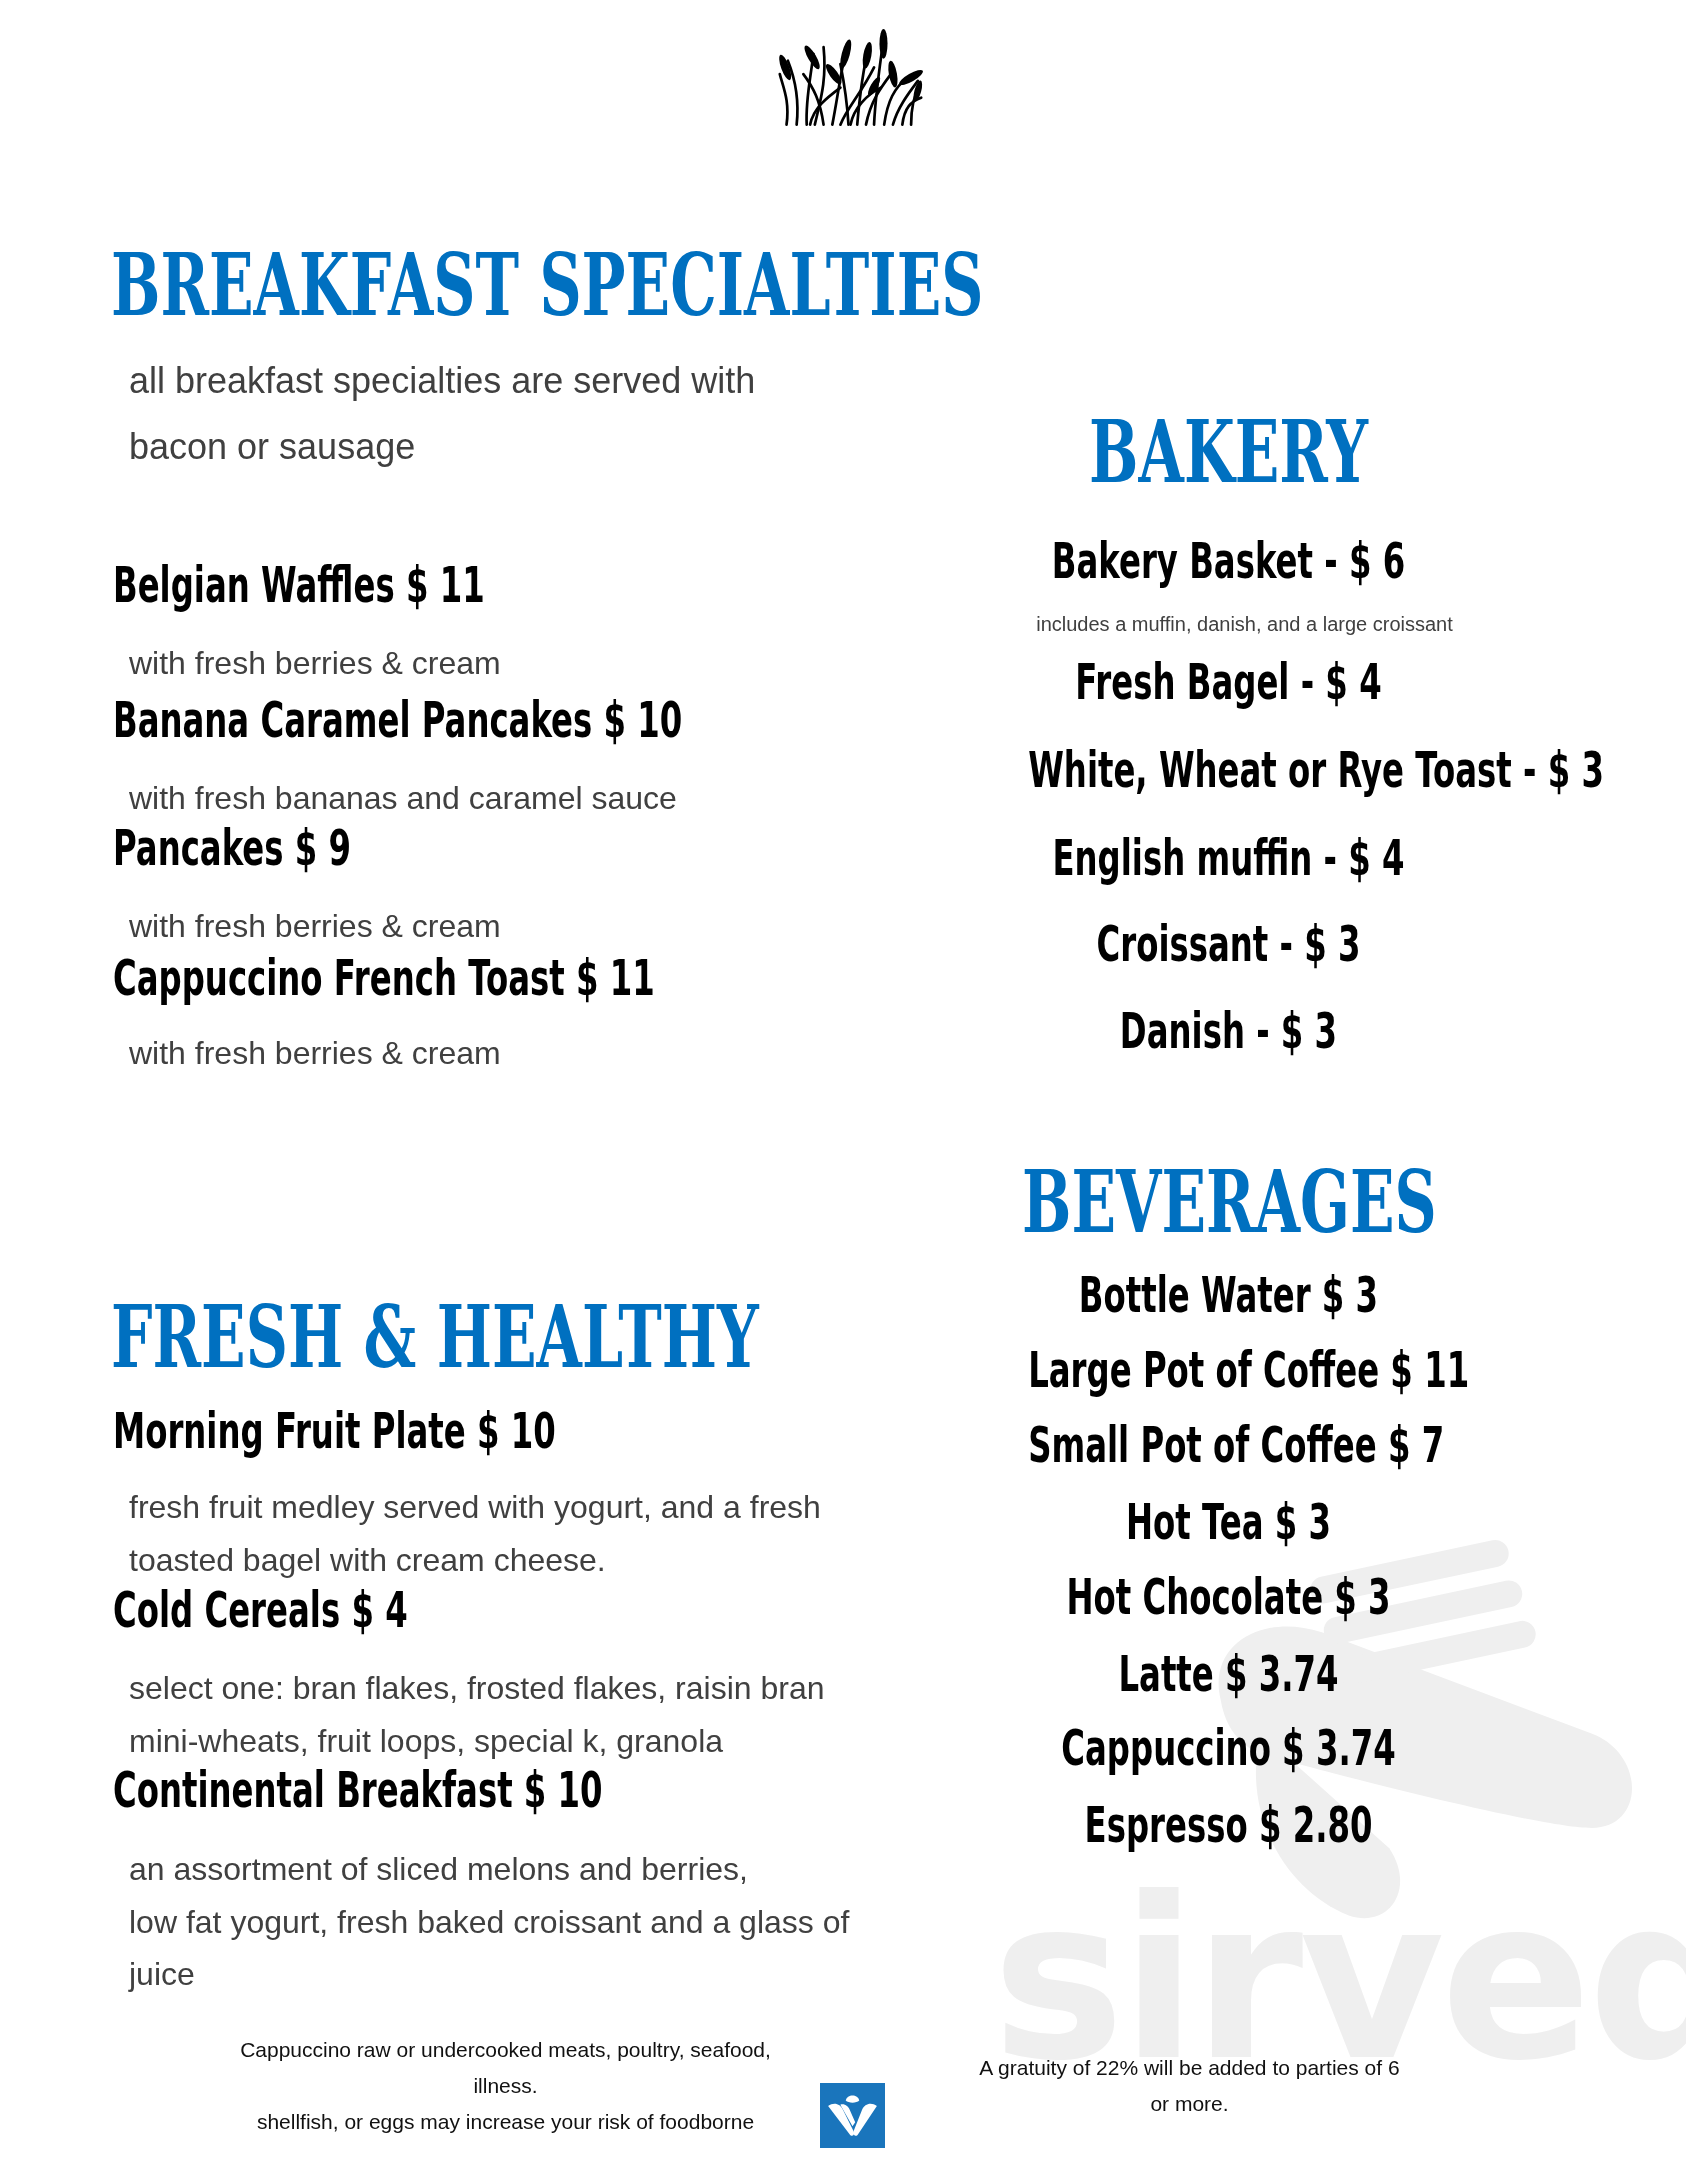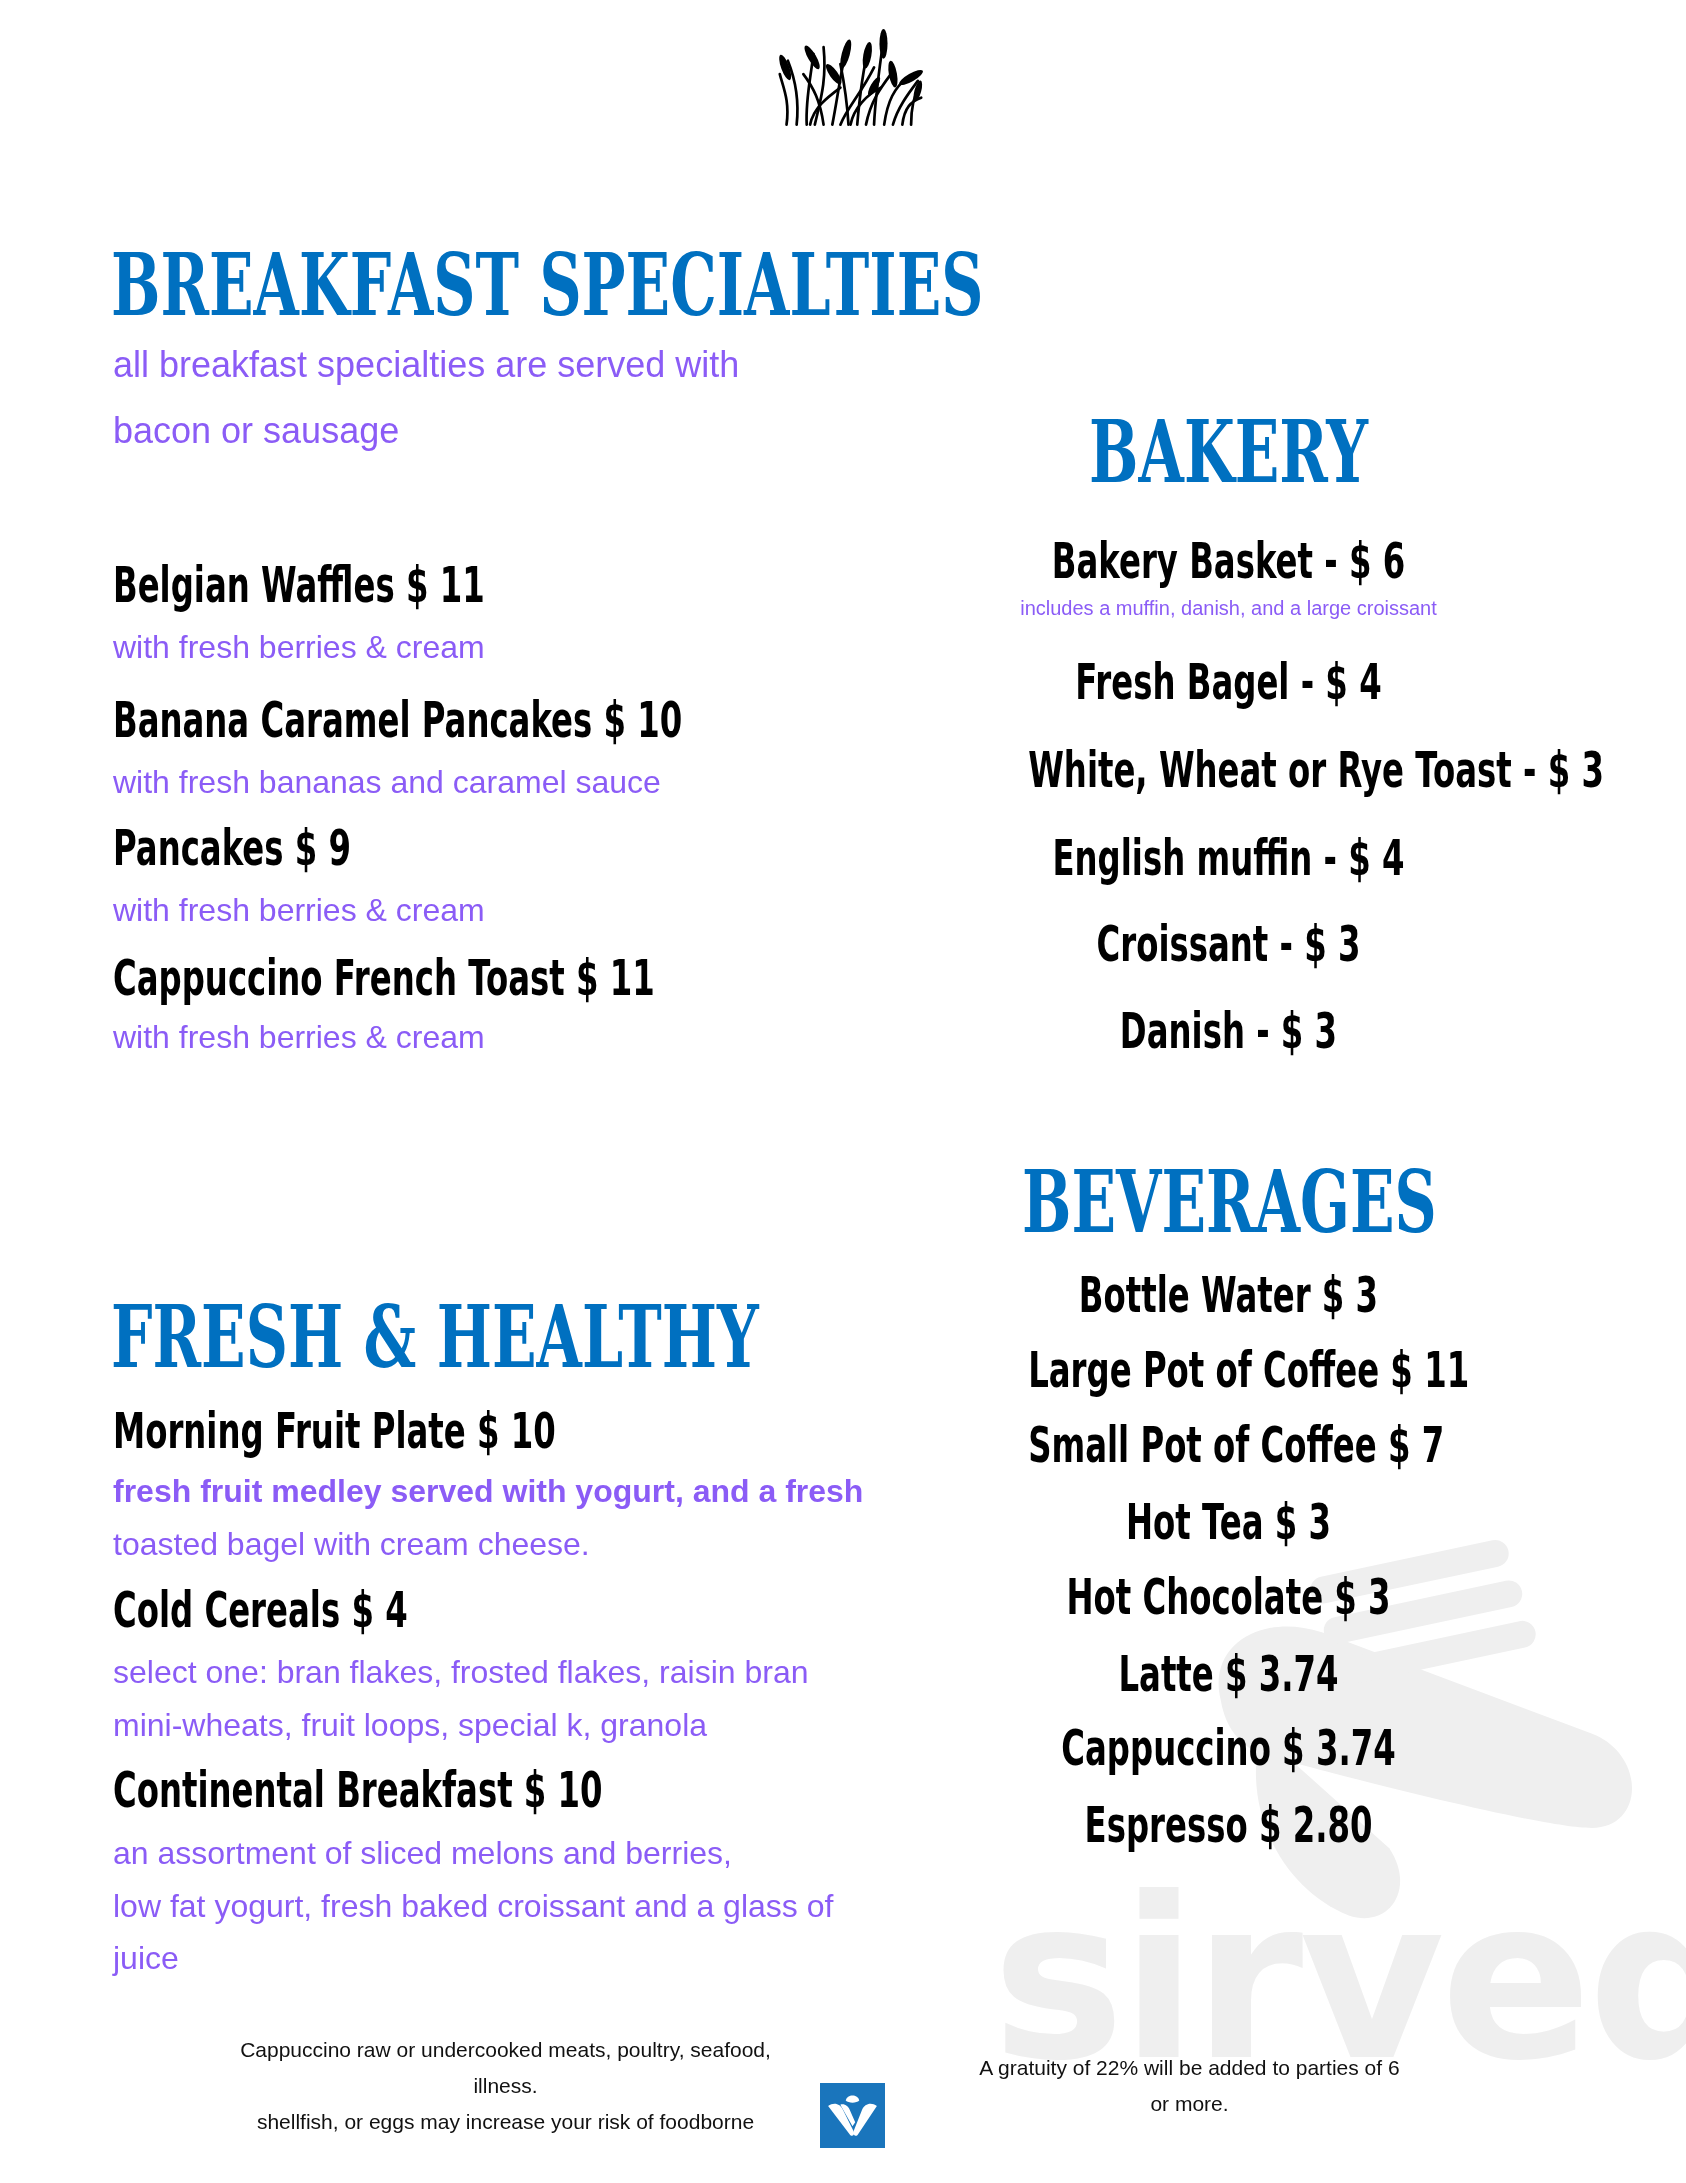--- a/index.html
+++ b/index.html
@@ -27,23 +27,23 @@
   }
   
   .item-title {
     position: absolute; margin: 0;
     font-family: "DejaVu Sans", sans-serif; font-weight: bold;
     color: #000; line-height: 1; white-space: nowrap;
     transform-origin: left top;
   }
   .centered { transform-origin: center top; text-align: center; }
   .desc {
-    position: absolute; margin: 0;
+    position: absolute; margin: 16px;
     font-family: "Liberation Sans", sans-serif; font-size: 32px;
-    color: #8b5cf6; line-height: 1; white-space: nowrap;
+    color: #404040; line-height: 1; white-space: nowrap;
   }
   .footer-note {
     position: absolute; margin: 0; text-align: center;
     font-family: "Liberation Sans", sans-serif; font-size: 21px;
     color: #111; line-height: 36px;
   }
 </style>
 </head>
 <body>
 
@@ -117,21 +117,21 @@
   </div>
   <div>
     <p class="item-title" style="left:113px; top:954px; font-size:49px; transform:scaleX(0.66);">Cappuccino French Toast $ 11</p>
     <p class="desc" style="left:113px; top:1021px;">with fresh berries &amp; cream</p>
   </div>
 
   <h1 class="section-title" style="left:111px; top:1294px; font-size:86px; transform:scaleX(0.68);">FRESH &amp; HEALTHY</h1>
 
   <div>
     <p class="item-title" style="left:113px; top:1407px; font-size:49px; transform:scaleX(0.66);">Morning Fruit Plate $ 10</p>
-    <p class="desc" style="left:113px; top:1475px;font-weight:bold;">fresh fruit medley served with yogurt, and a fresh</p>
+    <p class="desc" style="left:113px; top:1475px;">fresh fruit medley served with yogurt, and a fresh</p>
     <p class="desc" style="left:113px; top:1528px;">toasted bagel with cream cheese.</p>
   </div>
   <div>
     <p class="item-title" style="left:113px; top:1586px; font-size:49px; transform:scaleX(0.66);">Cold Cereals $ 4</p>
     <p class="desc" style="left:113px; top:1656px;">select one: bran flakes, frosted flakes, raisin bran</p>
     <p class="desc" style="left:113px; top:1709px;">mini-wheats, fruit loops, special k, granola</p>
   </div>
   <div>
     <p class="item-title" style="left:113px; top:1766px; font-size:49px; transform:scaleX(0.66);">Continental Breakfast $ 10</p>
     <p class="desc" style="left:113px; top:1837px;">an assortment of sliced melons and berries,</p>

